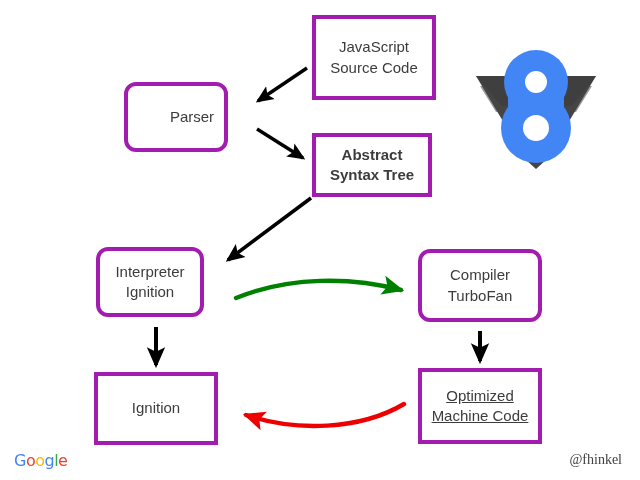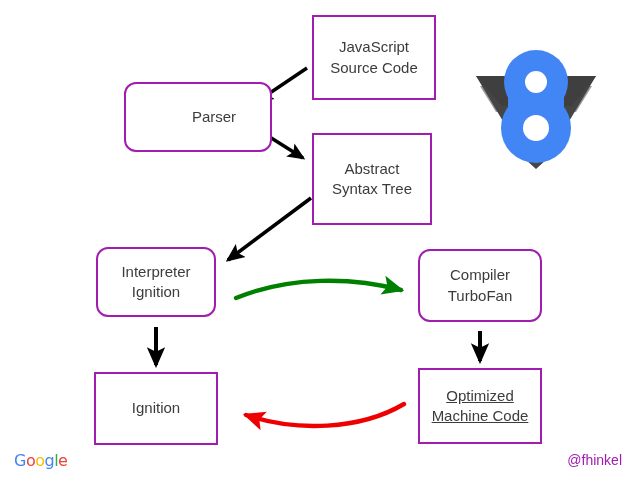--- a/index.html
+++ b/index.html
@@ -14,21 +14,21 @@
     position: relative;
     width: 640px;
     height: 480px;
     background: #ffffff;
     overflow: hidden;
   }
   .node {
     position: absolute;
     box-sizing: border-box;
     background: #ffffff;
-    border: 2px solid #a21caf;
+    border: 4px solid #a21caf;
     display: flex;
     align-items: center;
     justify-content: center;
     text-align: center;
     color: #3c3c3c;
     font-size: 15px;
     line-height: 1.35;
     font-family: "Liberation Sans", sans-serif;
     white-space: pre-line;
   }
@@ -66,22 +66,22 @@
   .g3 { color: #FBBC05; }
   .g4 { color: #4285F4; }
   .g5 { color: #34A853; }
   .g6 { color: #EA4335; }
 
   #handle {
     position: absolute;
     right: 18px;
     top: 452px;
     font-size: 14px;
-    color: #a21caf;
-    font-family: Liberation Sans, sans-serif;
+    color: #404040;
+    font-family: Liberation Serif, serif;
   }
 </style>
 </head>
 <body>
 
 <div id="slide">
 
   <svg class="svg-layer" viewBox="0 0 640 480" xmlns="http://www.w3.org/2000/svg">
     <defs>
       <marker id="arrow-black" viewBox="0 0 10 10" refX="8.5" refY="5" markerWidth="5.2" markerHeight="5.2" orient="auto-start-reverse">
@@ -120,26 +120,26 @@
     </g>
 
     <g>
       <path d="M 404 404 C 360 430, 296 432, 246 415" fill="none" stroke="#ee0000" stroke-width="4.4" stroke-linecap="round" marker-end="url(#arrow-red)"></path>
     </g>
   </svg>
 
   <div class="node" id="node-js-source-code" style="left:312px; top:15px; width:124px; height:85px;">JavaScript
 Source Code</div>
 
-  <div class="node rounded" id="node-parser" style="left:124px; top:82px; width:148px; height:70px;padding-left:32px;">Parser</div>
+  <div class="node rounded" id="node-parser" style="left:124px; top:82px; width:104px; height:70px;padding-left:32px;">Parser</div>
 
-  <div class="node" id="node-abstract-syntax-tree" style="left:312px; top:133px; width:120px; height:92px;">Abstract
+  <div class="node" id="node-abstract-syntax-tree" style="left:312px; top:133px; width:120px; height:64px;font-weight:bold;">Abstract
 Syntax Tree</div>
 
-  <div class="node rounded" id="node-interpreter-ignition" style="left:96px; top:247px; width:120px; height:70px;">Interpreter
+  <div class="node rounded" id="node-interpreter-ignition" style="left:96px; top:247px; width:108px; height:70px;">Interpreter
 Ignition</div>
 
   <div class="node rounded" id="node-compiler-turbofan" style="left:418px; top:249px; width:124px; height:73px;">Compiler
 TurboFan</div>
 
   <div class="node" id="node-bytecode" style="left:94px; top:372px; width:124px; height:73px;">Ignition</div>
 
   <div class="node" id="node-optimized-machine-code" style="left:418px; top:368px; width:124px; height:76px;text-decoration:underline;">Optimized
 Machine Code</div>
 

